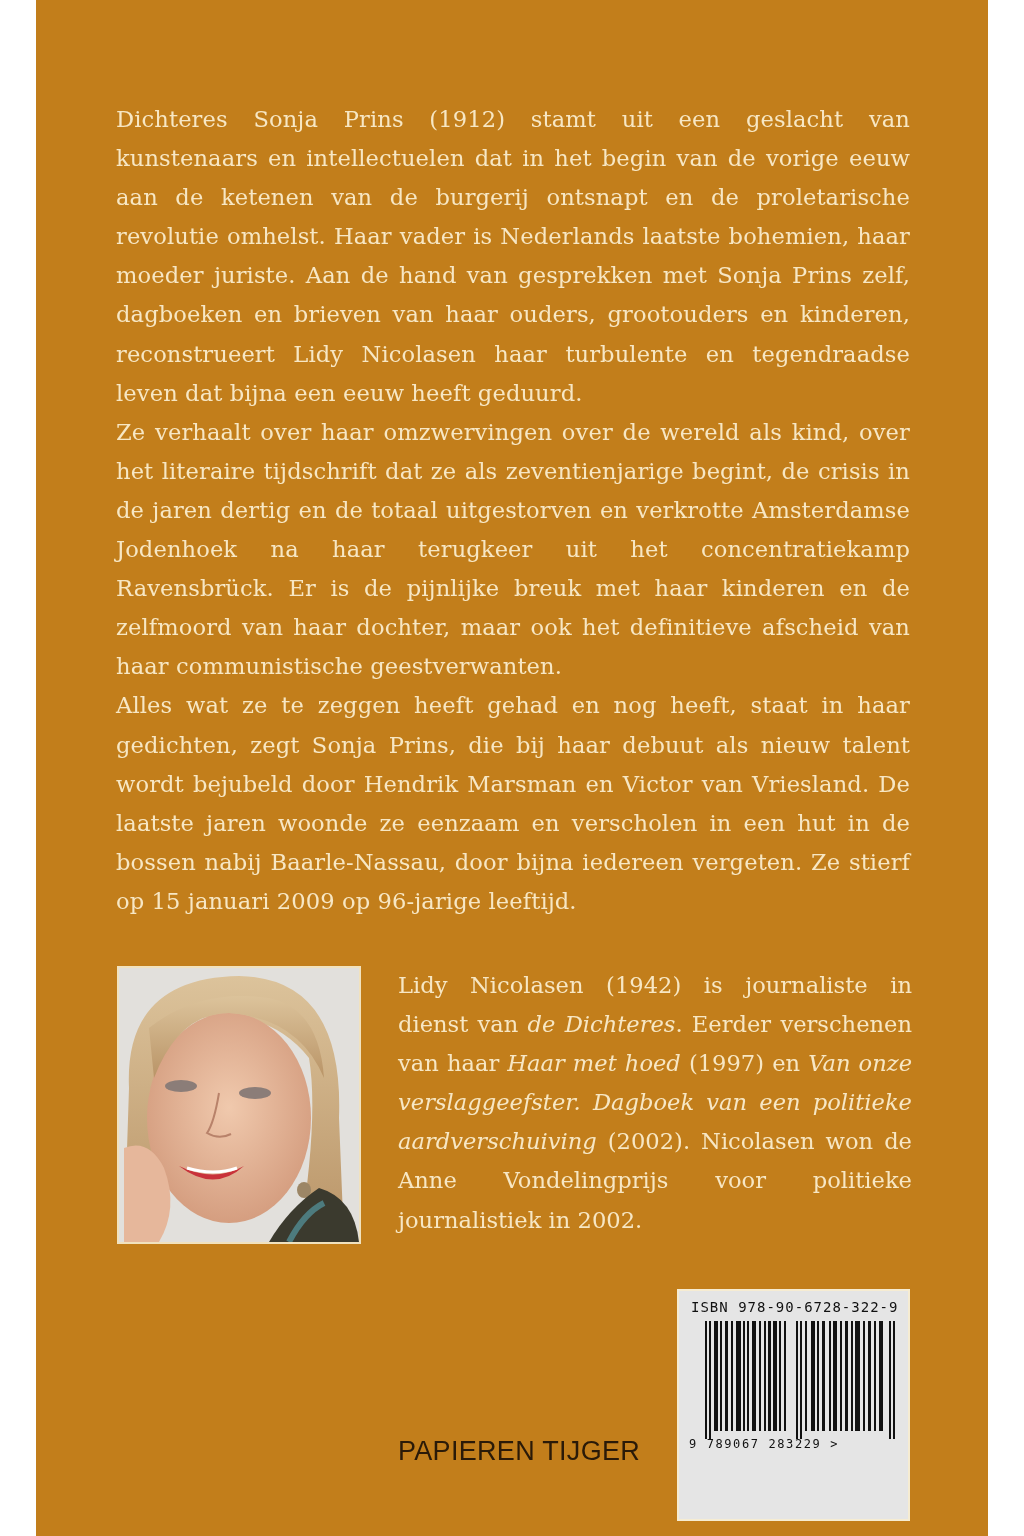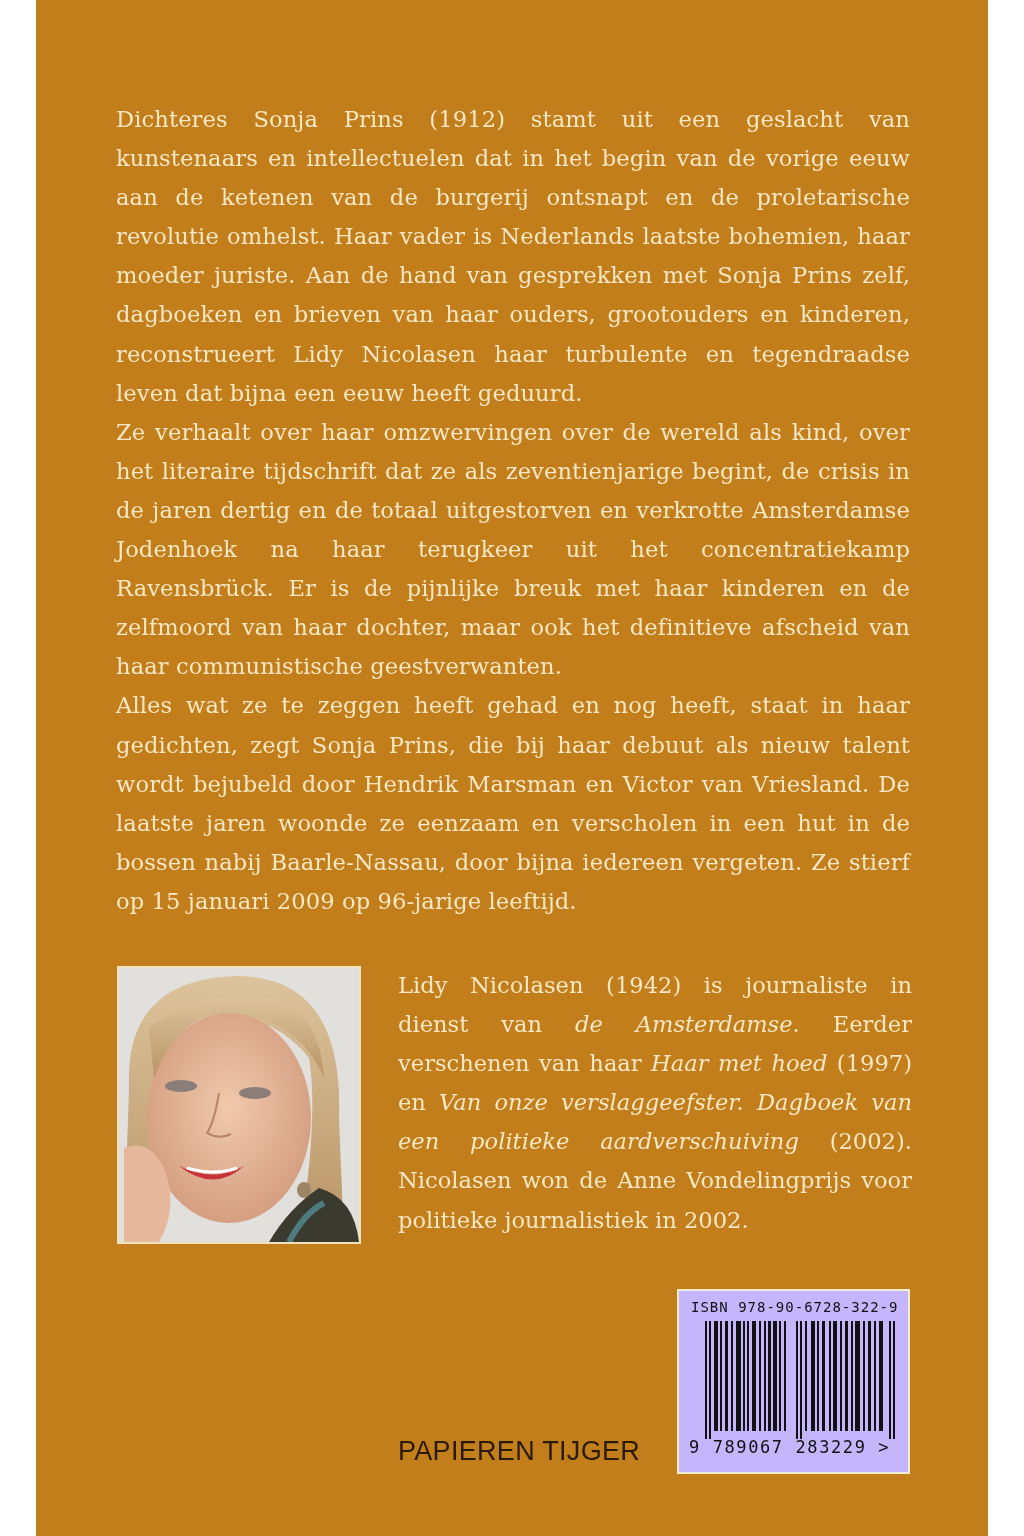--- a/index.html
+++ b/index.html
@@ -27,33 +27,33 @@
     text-align:justify;
   }
   .bio p { margin:0; text-align-last:left; }
   .bio i { font-style:italic; }
   .publisher {
     position:absolute; left:398px; top:1436px;
     font-family:"Liberation Sans", sans-serif; font-size:27px;
     color:#2a1a08; letter-spacing:0.3px;text-align:right;
   }
   .barcode-box {
-    position:absolute; left:677px; top:1289px; width:233px; height:185px;
-    background:#c4b5fd; box-sizing:border-box;
+    position:absolute; left:677px; top:1289px; width:233px; height:232px;
+    background:#e5e5e5; box-sizing:border-box;
     border:2px solid #f6ecd2;
   }
   .isbn-text {
     position:absolute; left:12px; top:8px;
     font-family:"DejaVu Sans Mono", monospace; font-size:14px; color:#111;
     letter-spacing:1px;
   }
   .bars { position:absolute; left:26px; top:30px; width:190px; height:118px; }
   .ean-digits {
     position:absolute; left:10px; top:146px;
-    font-family:"DejaVu Sans Mono", monospace; font-size:17px; color:#111;
+    font-family:"DejaVu Sans Mono", monospace; font-size:12px; color:#111;
     letter-spacing:1.6px; white-space:pre;
   }
 </style>
 </head>
 <body>
 
 <div class="cover"></div>
 
 <div class="blurb">
   <p>Dichteres Sonja Prins (1912) stamt uit een geslacht van kunstenaars en intellectuelen dat in het begin van de vorige eeuw aan de ketenen van de burgerij ontsnapt en de proletarische revolutie omhelst. Haar vader is Nederlands laatste bohemien, haar moeder juriste. Aan de hand van gesprekken met Sonja Prins zelf, dagboeken en brieven van haar ouders, grootouders en kinderen, reconstrueert Lidy Nicolasen haar turbulente en tegendraadse leven dat bijna een eeuw heeft geduurd.</p>
@@ -84,21 +84,21 @@
     <path d="M68 200 Q95 208 118 200" stroke="#fff" stroke-width="3" fill="none"></path>
     <ellipse cx="185" cy="222" rx="7" ry="8" fill="#9c8666"></ellipse>
     <path d="M5 180 Q30 170 45 200 Q60 240 40 274 L5 274 Z" fill="#e6b79b"></path>
     <path d="M150 274 Q170 240 200 220 Q235 230 240 274 Z" fill="#3b3a2e"></path>
     <path d="M170 274 Q185 245 205 235" stroke="#4d7b7e" stroke-width="6" fill="none"></path>
   </svg>
 </div>
 
 <div class="bio">
   <p>
-    <span>Lidy Nicolasen (1942) is journaliste in dienst van </span><i>de Amsterdamse</i><span>. Eerder verschenen van haar </span><i>Haar met hoed</i><span> (1997) en </span><i>Van onze verslaggeefster. Dagboek van een politieke aardverschuiving</i><span> (2002). Nicolasen won de Anne Vondelingprijs voor politieke journalistiek in 2002.</span>
+    <span>Lidy Nicolasen (1942) is journaliste in dienst van </span><i>de Dichteres</i><span>. Eerder verschenen van haar </span><i>Haar met hoed</i><span> (1997) en </span><i>Van onze verslaggeefster. Dagboek van een politieke aardverschuiving</i><span> (2002). Nicolasen won de Anne Vondelingprijs voor politieke journalistiek in 2002.</span>
   </p>
 </div>
 
 <div class="publisher">PAPIEREN TIJGER</div>
 
 <div class="barcode-box">
   <div class="isbn-text">ISBN 978-90-6728-322-9</div>
   <svg class="bars" viewBox="0 0 190 118" preserveAspectRatio="none">
     <g fill="#111">
       <rect x="0" y="0" width="2" height="118"></rect>

